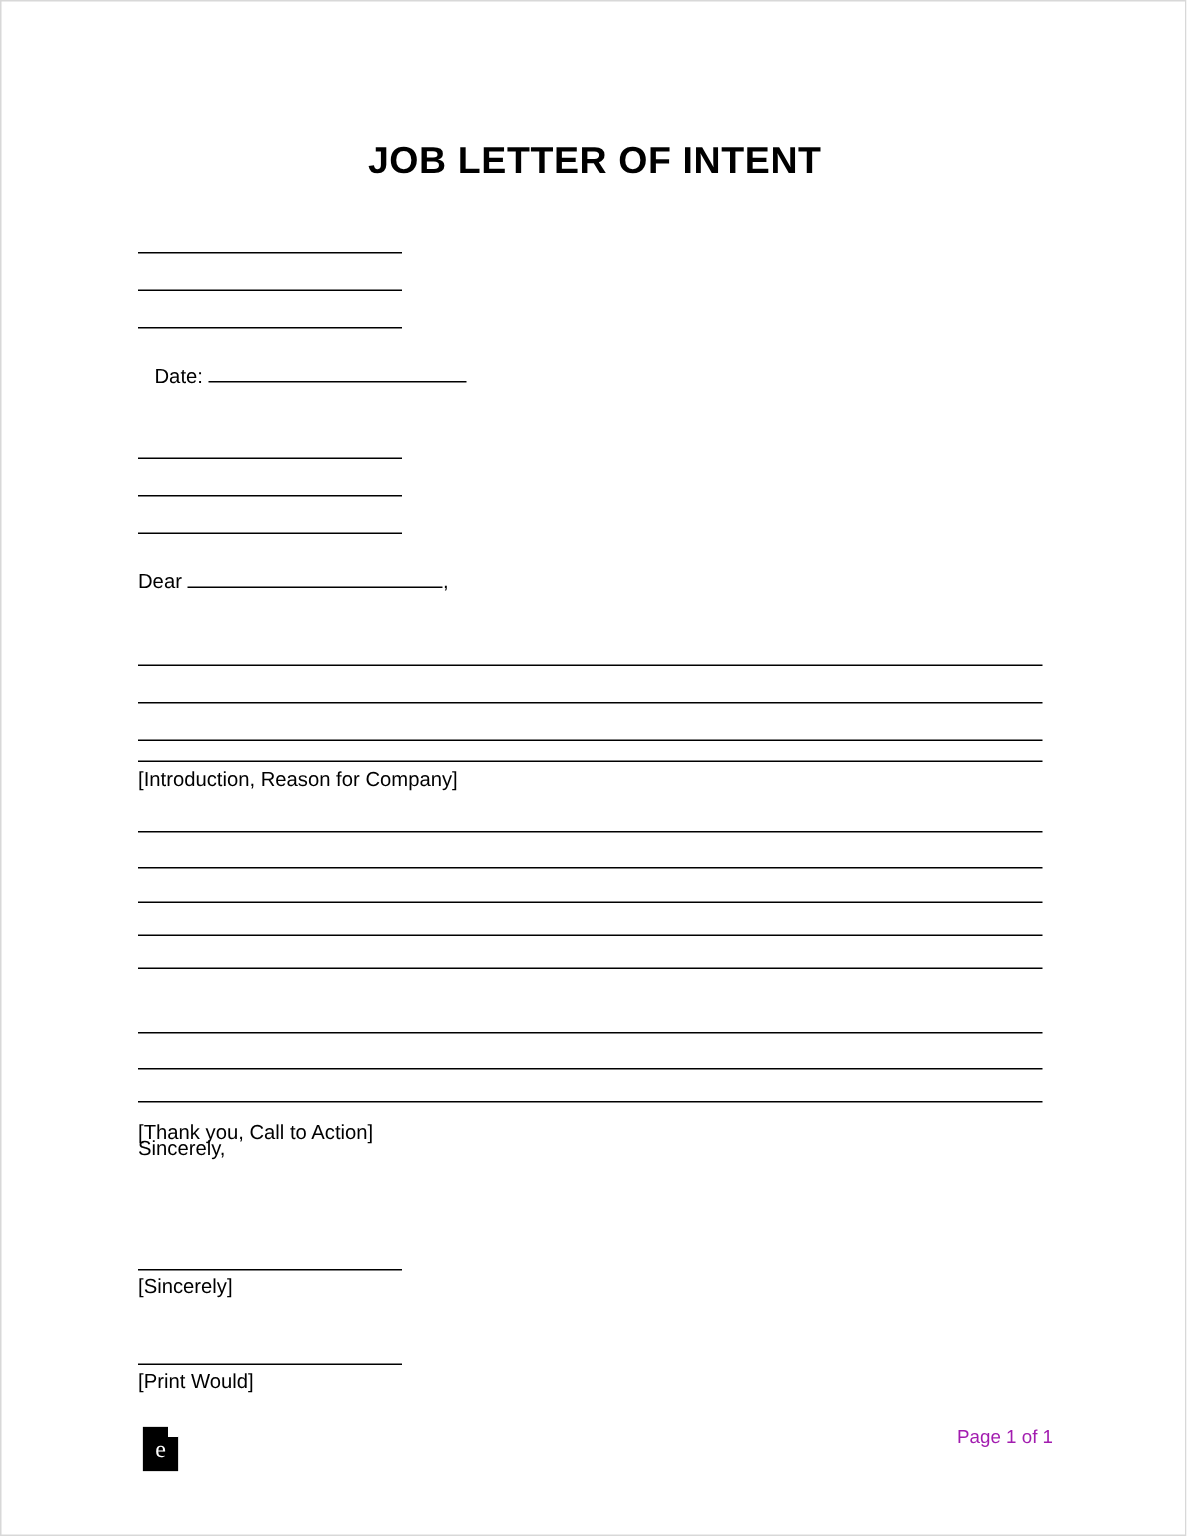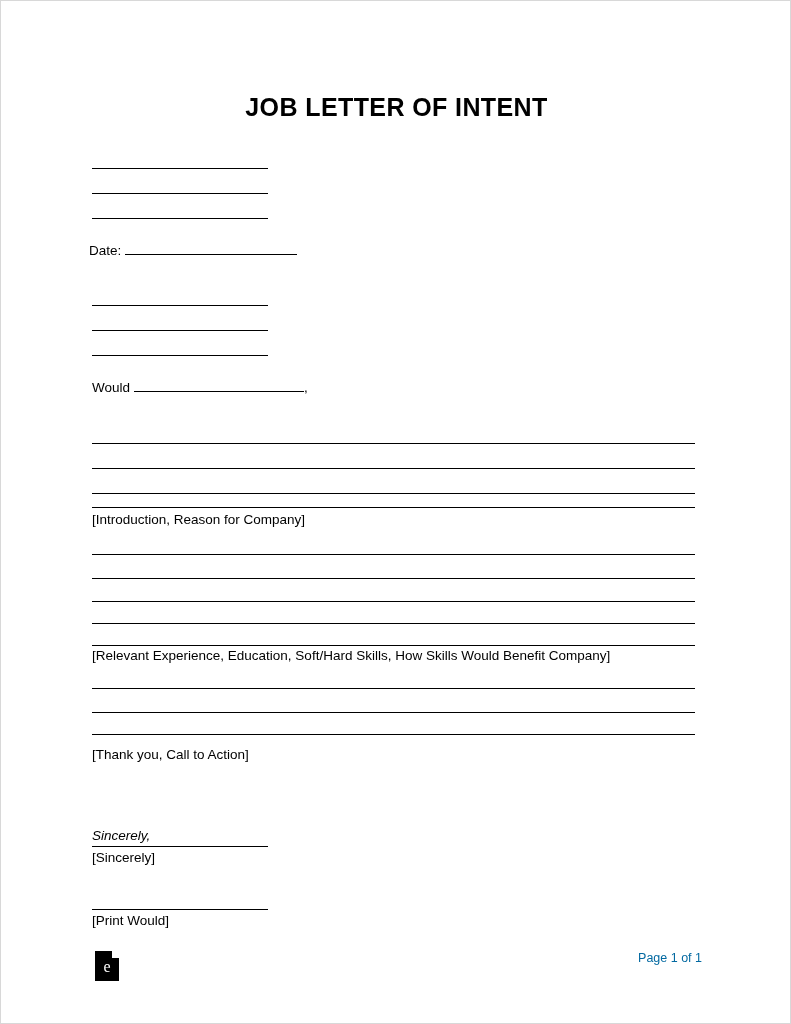--- a/index.html
+++ b/index.html
@@ -71,21 +71,21 @@
     position: absolute;
     left: 91px;
     font-size: 13.5px;
     white-space: nowrap;
   }
   .page-footer {
     position: absolute;
     right: 88px;
     top: 950px;
     font-size: 12.5px;
-    color: #0369a1;
+    color: #a21caf;
   }
   .logo {
     position: absolute;
     left: 94px;
     top: 950px;
     width: 24px;
     height: 30px;
   }
   .logo .sheet {
     position: absolute;
@@ -120,51 +120,50 @@
 <body>
 
 <div class="page">
 
   <div class="doc-title">JOB LETTER OF INTENT</div>
 
   <div class="short-rule" style="top:167px;"></div>
   <div class="short-rule" style="top:192px;"></div>
   <div class="short-rule" style="top:217px;"></div>
 
-  <div class="field-line" style="left:88px; top:242px;">
+  <div class="field-line" style="left:102px; top:242px;">
     <span>Date:</span><span class="rule-inline"></span>
   </div>
 
   <div class="short-rule" style="top:304px;"></div>
   <div class="short-rule" style="top:329px;"></div>
   <div class="short-rule" style="top:354px;"></div>
 
   <div class="field-line dear" style="left:91px; top:379px;">
-    <span>Would</span><span class="rule-inline"></span><span>,</span>
+    <span>Dear</span><span class="rule-inline"></span><span>,</span>
   </div>
 
   <div class="long-rule" style="top:442px;"></div>
   <div class="long-rule" style="top:467px;"></div>
   <div class="long-rule" style="top:492px;"></div>
   <div class="long-rule" style="top:506px;"></div>
   <div class="caption" style="top:511px;">[Introduction, Reason for Company]</div>
 
   <div class="long-rule" style="top:553px;"></div>
   <div class="long-rule" style="top:577px;"></div>
   <div class="long-rule" style="top:600px;"></div>
   <div class="long-rule" style="top:622px;"></div>
   <div class="long-rule" style="top:644px;"></div>
-  <div class="caption" style="top:647px;">[Relevant Experience, Education, Soft/Hard Skills, How Skills Would Benefit Company]</div>
 
   <div class="long-rule" style="top:687px;"></div>
   <div class="long-rule" style="top:711px;"></div>
   <div class="long-rule" style="top:733px;"></div>
   <div class="caption" style="top:746px;text-align:right;">[Thank you, Call to Action]</div>
 
-  <div class="caption" style="top:827px;font-style:italic;">Sincerely,</div>
+  <div class="caption" style="top:757px;">Sincerely,</div>
 
   <div class="short-rule" style="top:845px;"></div>
   <div class="caption" style="top:849px;">[Sincerely]</div>
 
   <div class="short-rule" style="top:908px;"></div>
   <div class="caption" style="top:912px;">[Print Would]</div>
 
   <div class="page-footer">Page 1 of 1</div>
 
   <div class="logo">

